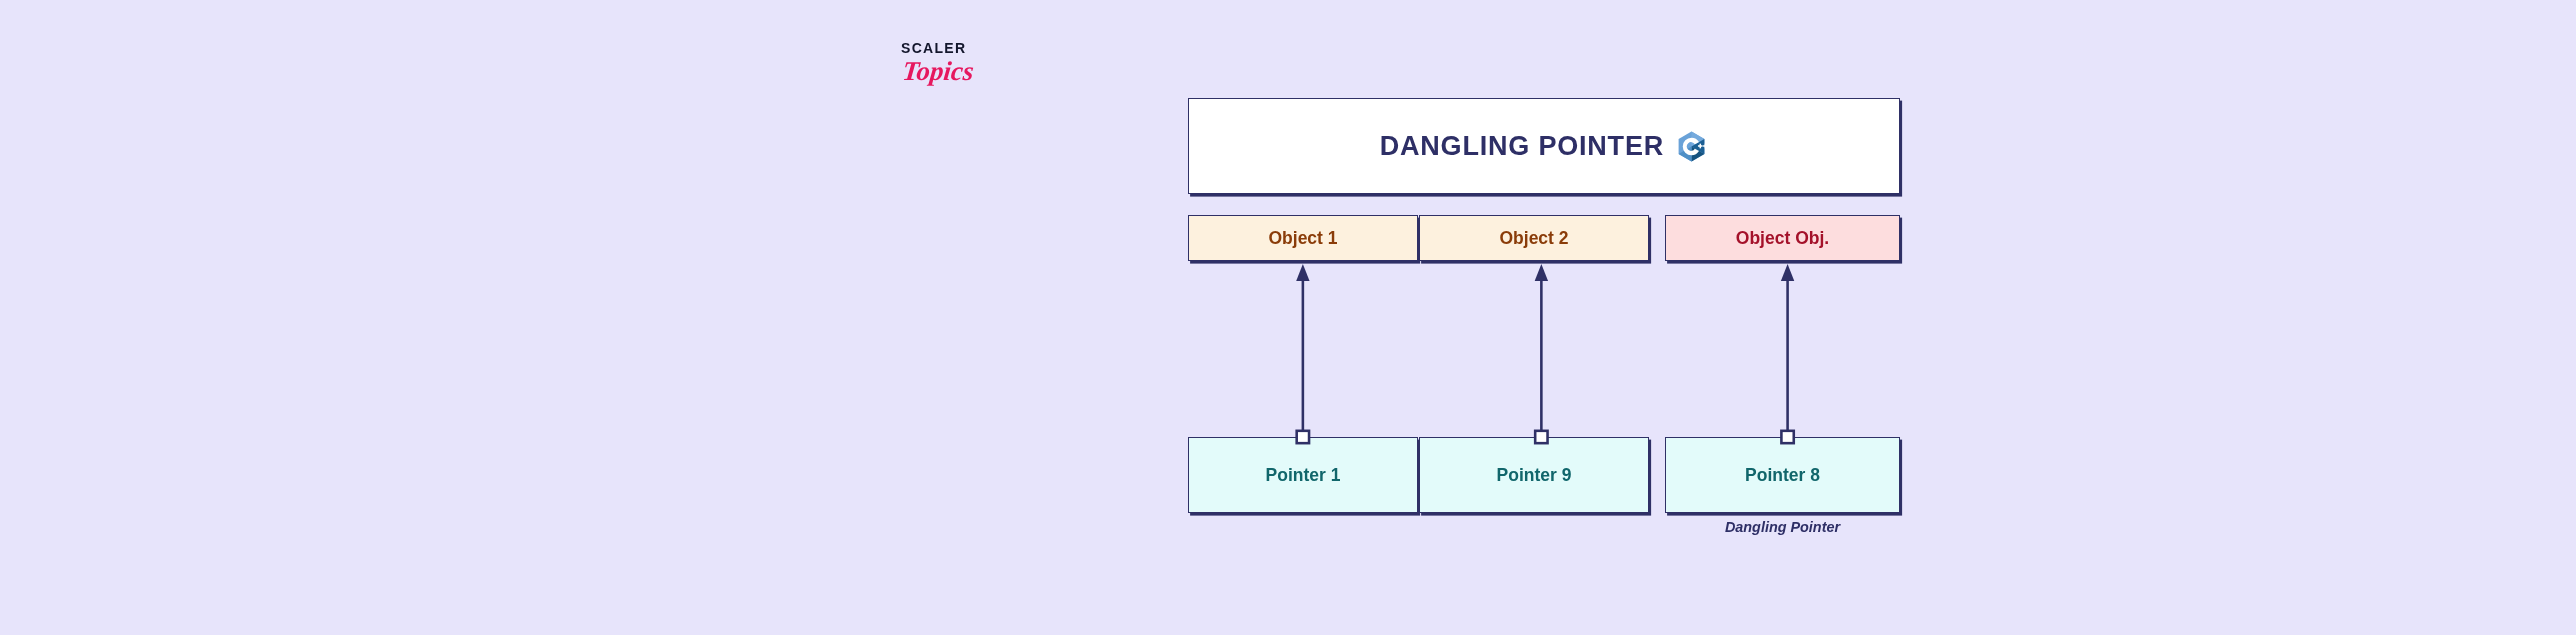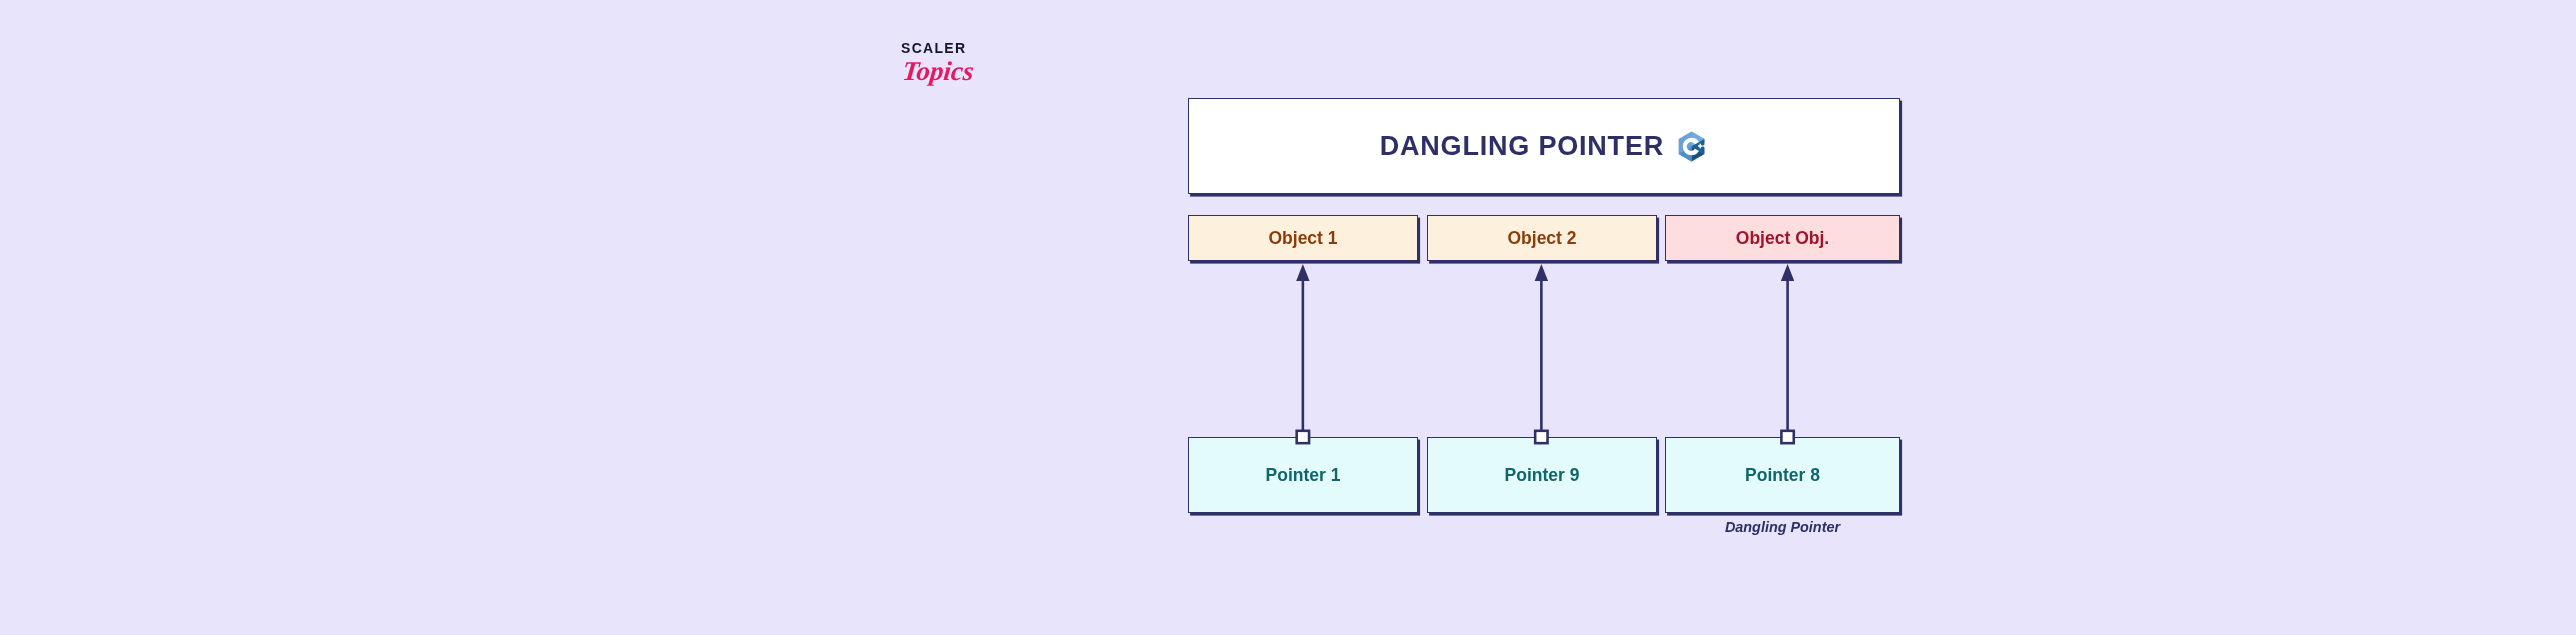--- a/index.html
+++ b/index.html
@@ -82,21 +82,21 @@
   }
   .cpp-logo {
     width: 33px;
     height: 33px;
     flex: 0 0 auto;
     display: block;
   }
 
   
   .col-1 { left: 0px;   width: 230px; }
-  .col-2 { left: 239px; width: 230px; }
+  .col-2 { left: 231px; width: 230px; }
   .col-3 { left: 477px; width: 235px; }
 
   .obj-row  { top: 117px; height: 46px; }
   .ptr-row  { top: 339px; height: 76px; }
 
   .obj-normal {
     background: #fdf1de;
   }
   .obj-normal .cell-text {
     color: #8a3c09;

